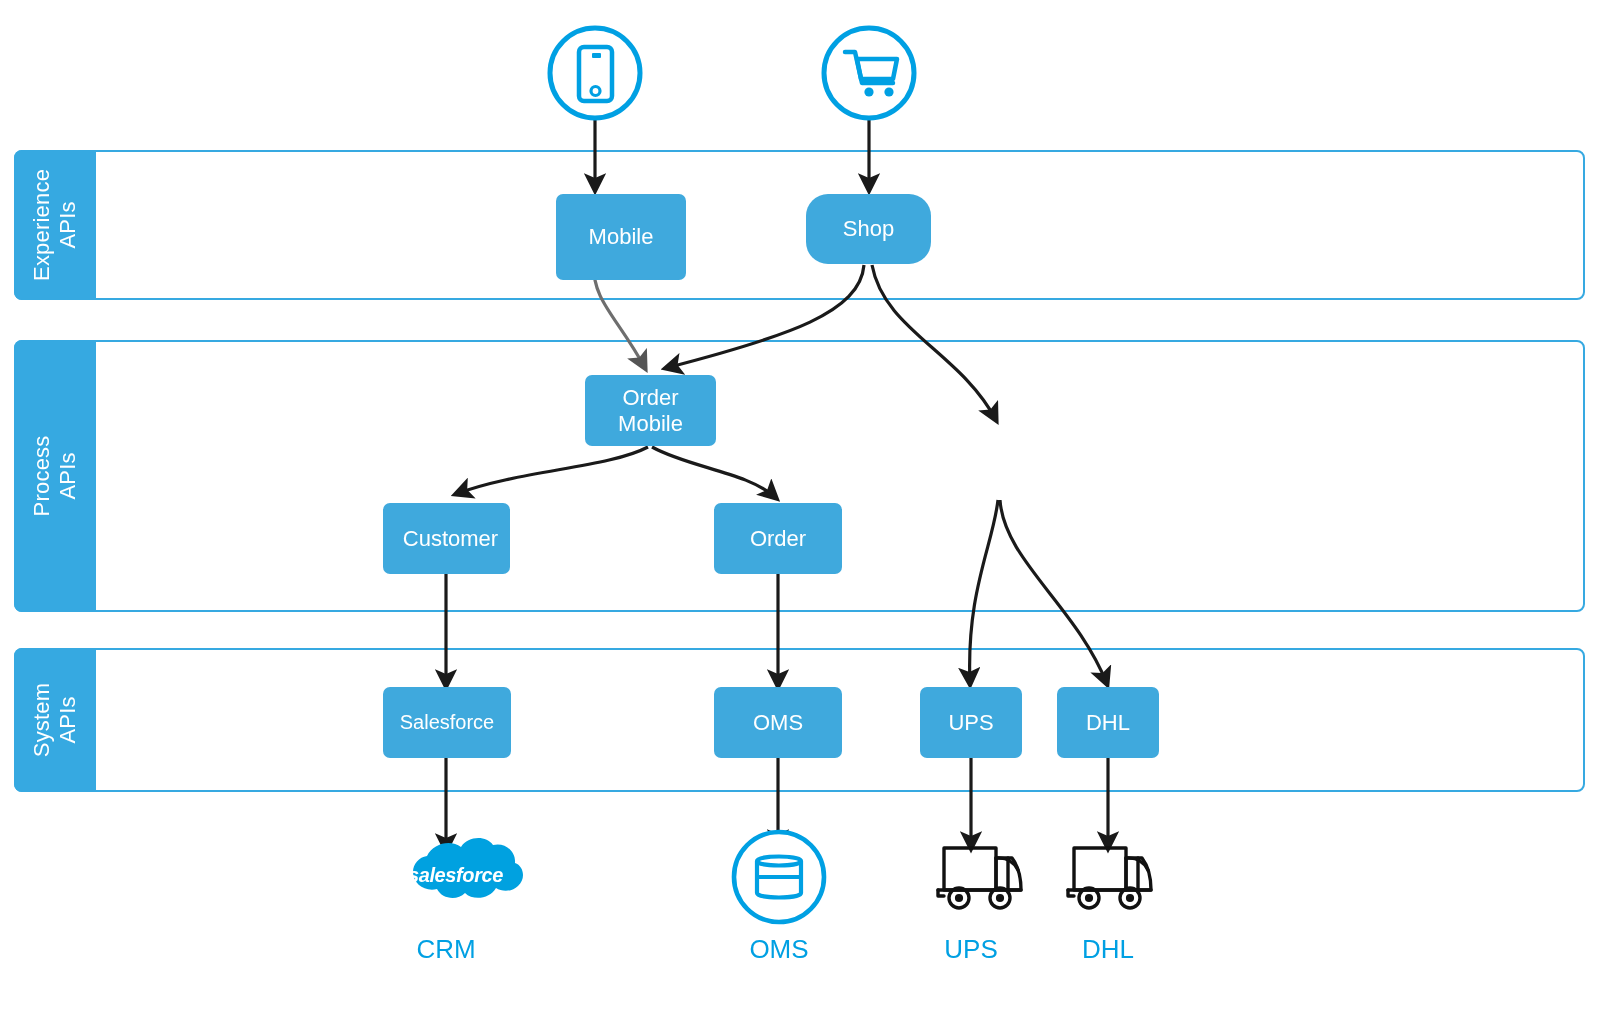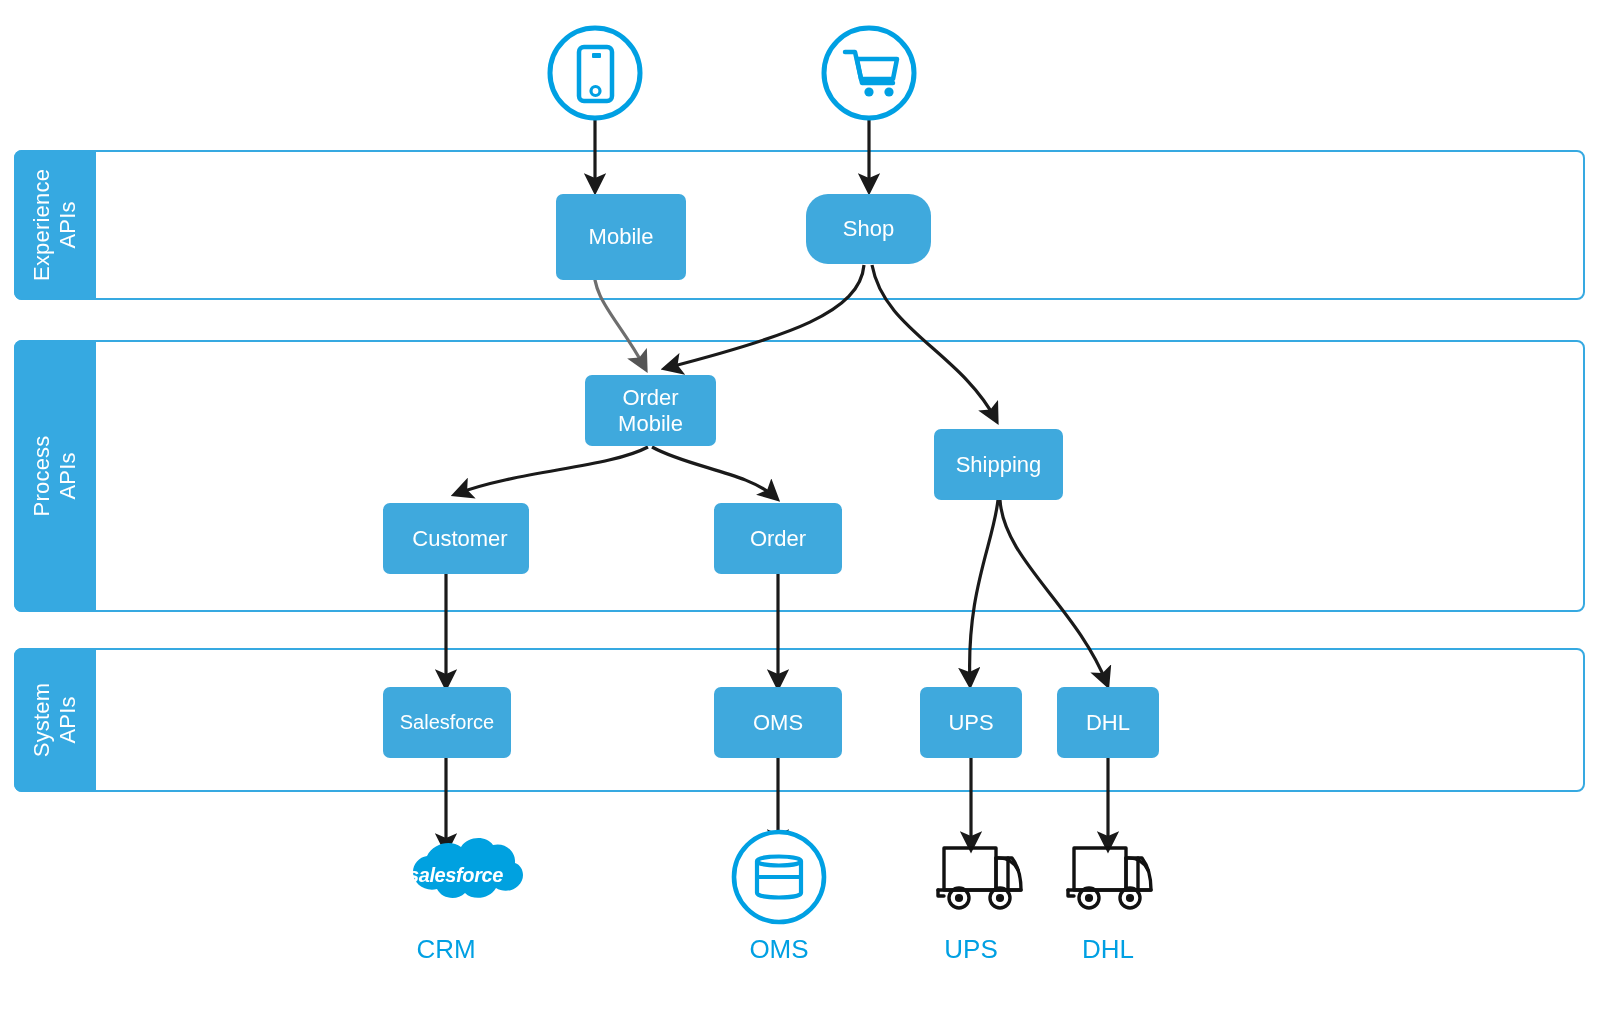--- a/index.html
+++ b/index.html
@@ -243,28 +243,25 @@
     <span>Mobile</span>
   </div>
   <div class="apibox" style="left:806px; top:194px; width:125px; height:70px;border-radius:22px;">
     <span>Shop</span>
   </div>
 
   <div class="apibox" style="left:585px; top:375px; width:131px; height:71px; flex-direction:column;">
     <span>Order</span>
     <span>Mobile</span>
   </div>
-  <div class="apibox" style="left:383px; top:503px; width:146px; height:71px;padding-left:8px;">
+  <div class="apibox" style="left:383px; top:503px; width:127px; height:71px;padding-left:8px;">
     <span>Customer</span>
   </div>
   <div class="apibox" style="left:714px; top:503px; width:128px; height:71px;">
     <span>Order</span>
-  </div>
-  <div class="apibox" style="left:934px; top:429px; width:129px; height:71px;">
-    <span>Shipping</span>
   </div>
 
   <div class="apibox small" style="left:383px; top:687px; width:128px; height:71px;">
     <span>Salesforce</span>
   </div>
   <div class="apibox" style="left:714px; top:687px; width:128px; height:71px;">
     <span>OMS</span>
   </div>
   <div class="apibox" style="left:920px; top:687px; width:102px; height:71px;">
     <span>UPS</span>

